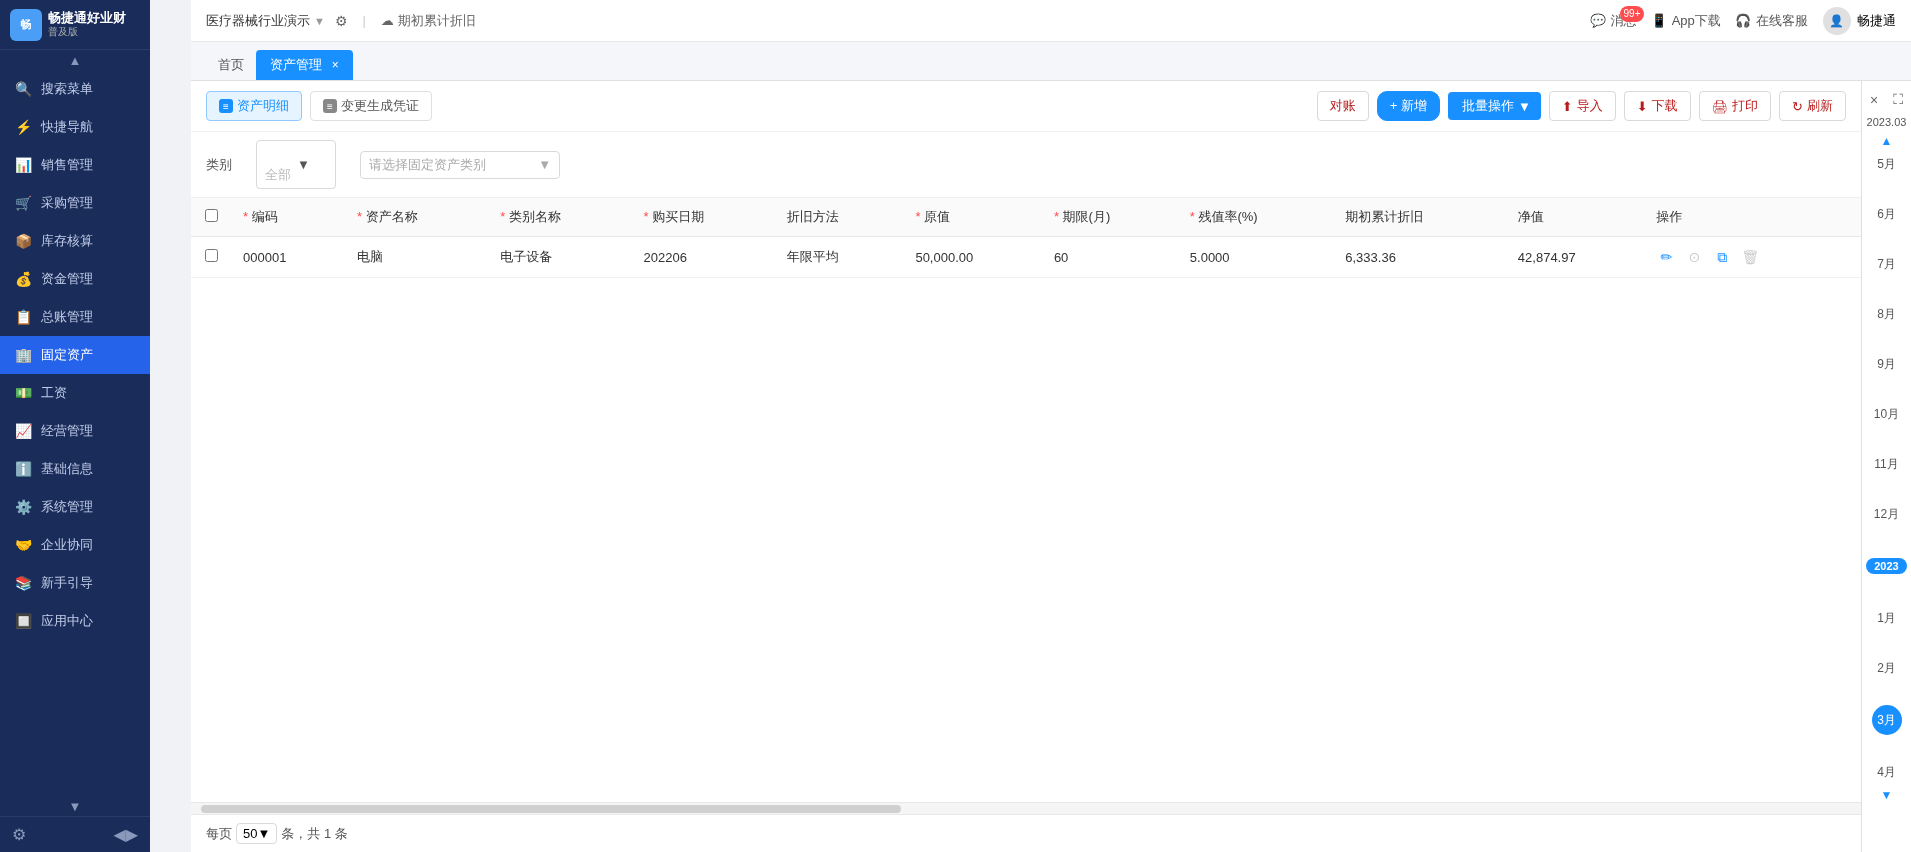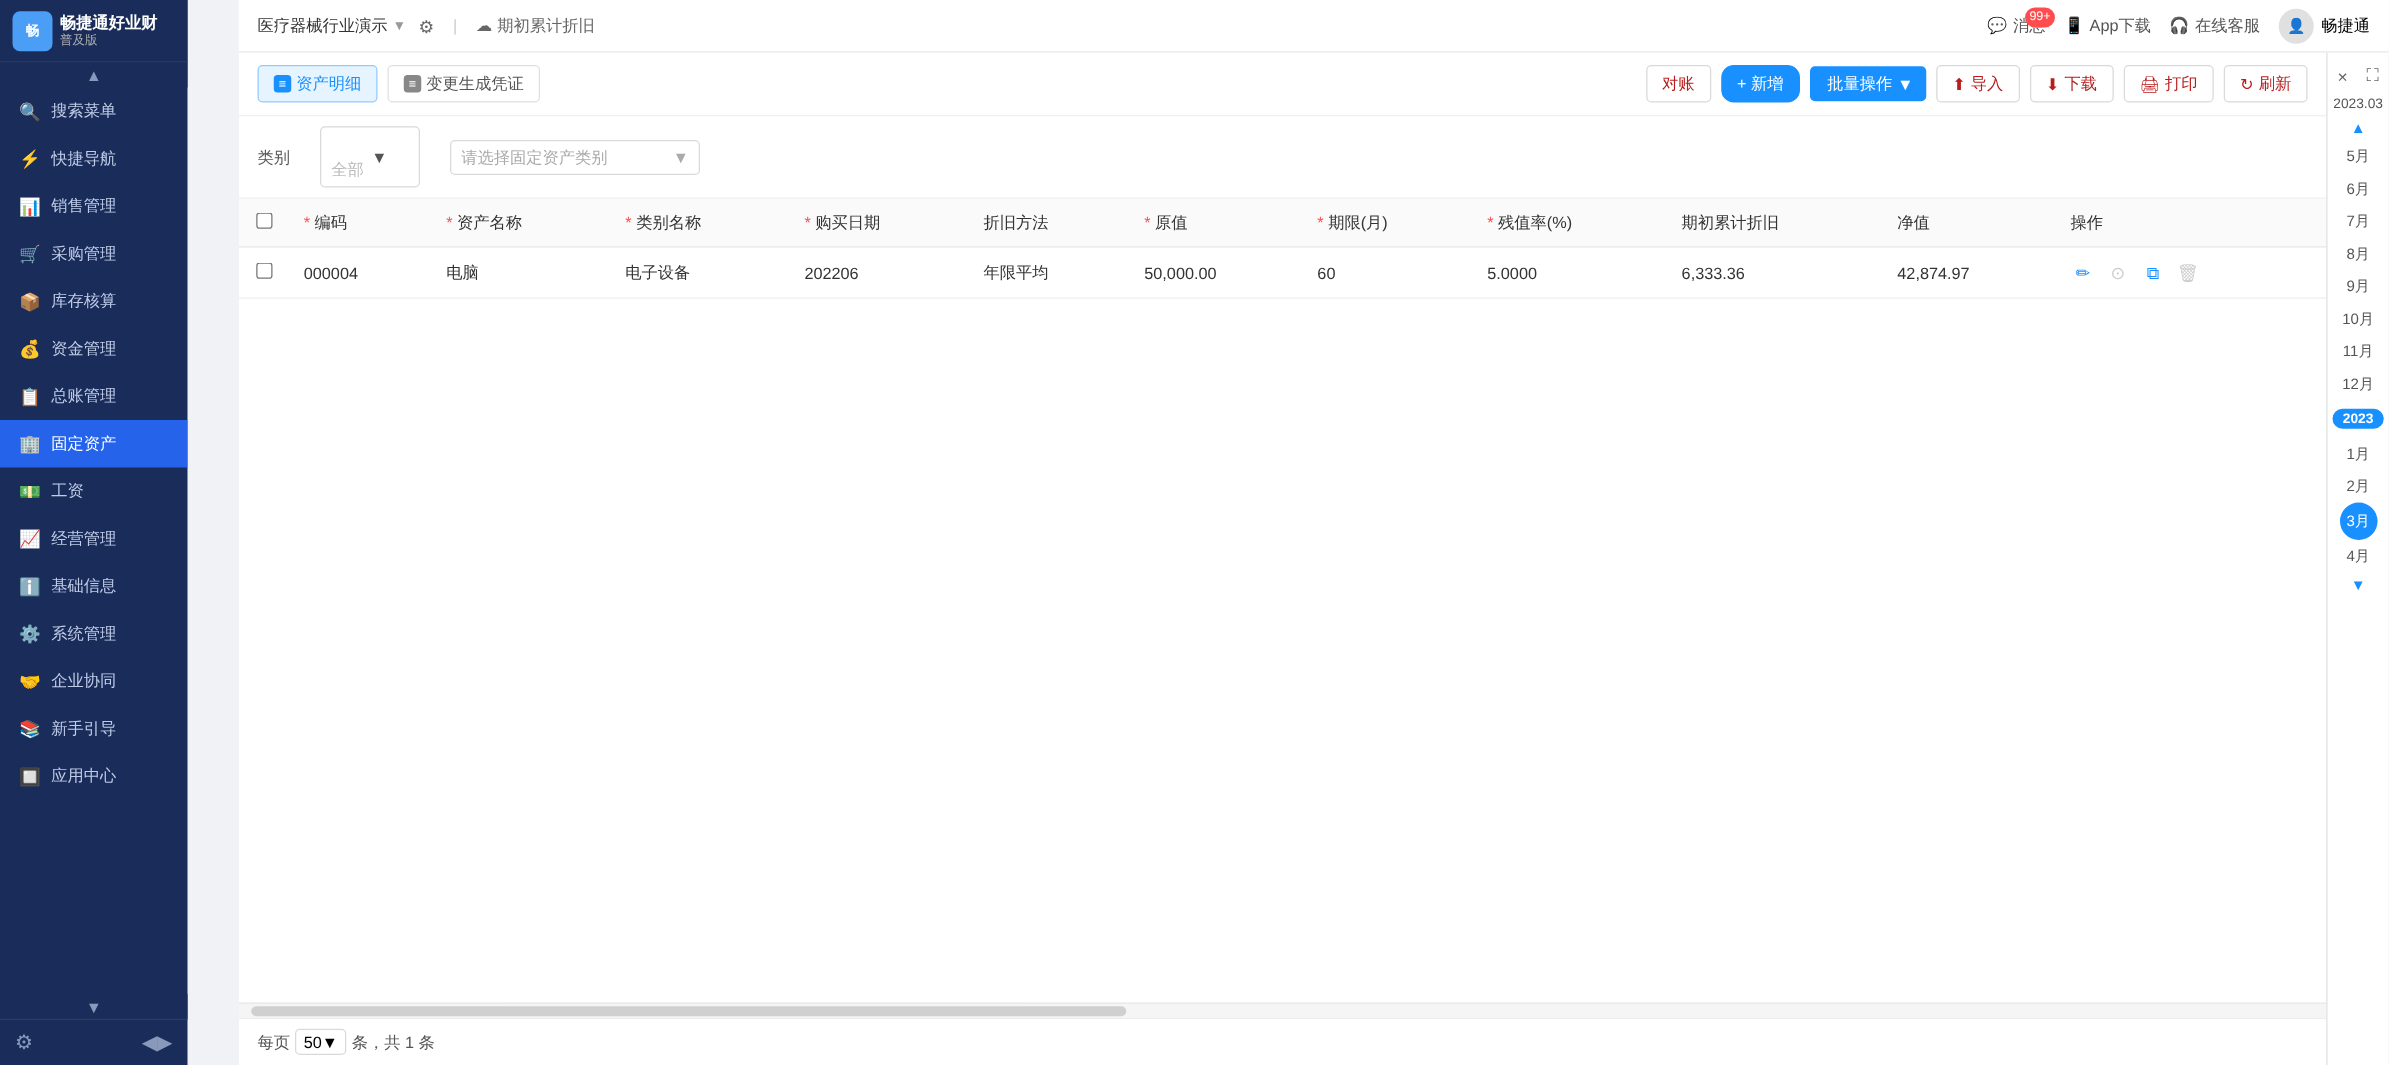--- a/index.html
+++ b/index.html
@@ -307,20 +307,21 @@
     .month-item.active {
       background: #1890ff; color: white; border-radius: 50%;
       width: 30px; height: 30px; margin: 0 auto;
     }
 
     .panel-year-section {
       width: 100%;
       display: flex;
       flex-direction: column;
       align-items: center;
+      gap: 24px;
     }
     .panel-nav {
       color: #1890ff; cursor: pointer; font-size: 12px;
       width: 100%; text-align: center; padding: 3px 0;
     }
     .panel-year-badge {
       background: #1890ff; color: white;
       font-size: 11px; font-weight: bold;
       border-radius: 10px; padding: 2px 8px;
       margin: 3px 0;
@@ -462,20 +463,29 @@
         <span>🎧</span>
         <span>在线客服</span>
       </div>
       <div class="topbar-user">
         <div class="user-avatar">👤</div>
         <span>畅捷通</span>
       </div>
     </div>
   </div>
 
+  <div class="page-tabs">
+    <div class="tab tab-home">
+      <span>首页</span>
+    </div>
+    <div class="tab active">
+      <span>资产管理</span>
+      <span class="tab-close">×</span>
+    </div>
+  </div>
 
   <div class="content">
     <div class="content-main">
 
       <div class="toolbar">
         <div class="sub-tab active">
           <span class="sub-tab-icon">≡</span>
           <span>资产明细</span>
         </div>
         <div class="sub-tab">
@@ -538,21 +548,21 @@
               <th><span>期初累计折旧</span></th>
               <th><span>净值</span></th>
               <th><span>操作</span></th>
             </tr>
           </thead>
           <tbody>
             <tr class="table-row">
               <td class="checkbox-col">
                 <input type="checkbox" style="">
               </td>
-              <td>000004</td>
+              <td>000001</td>
               <td>电脑</td>
               <td>电子设备</td>
               <td>202206</td>
               <td>年限平均</td>
               <td>50,000.00</td>
               <td>60</td>
               <td>5.0000</td>
               <td>6,333.36</td>
               <td>42,874.97</td>
               <td>

